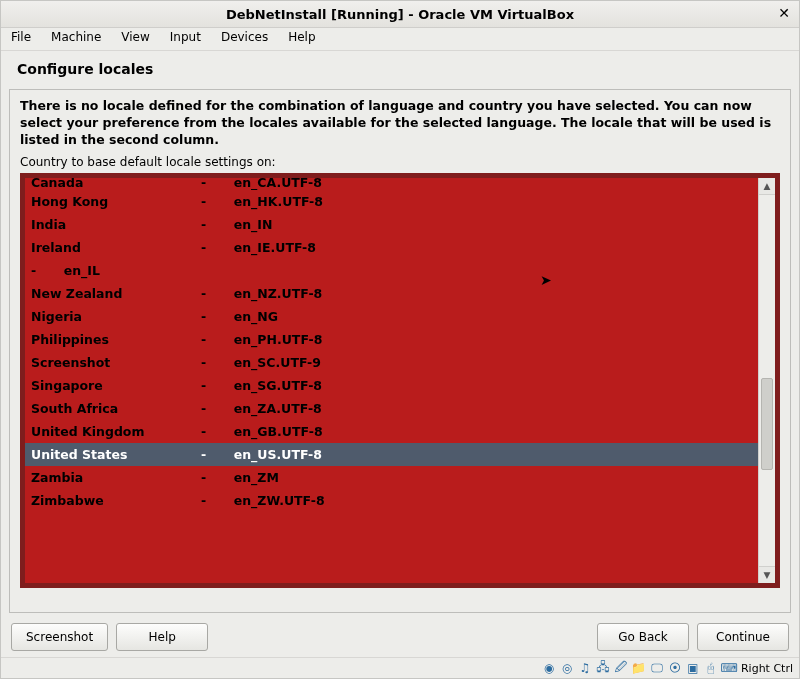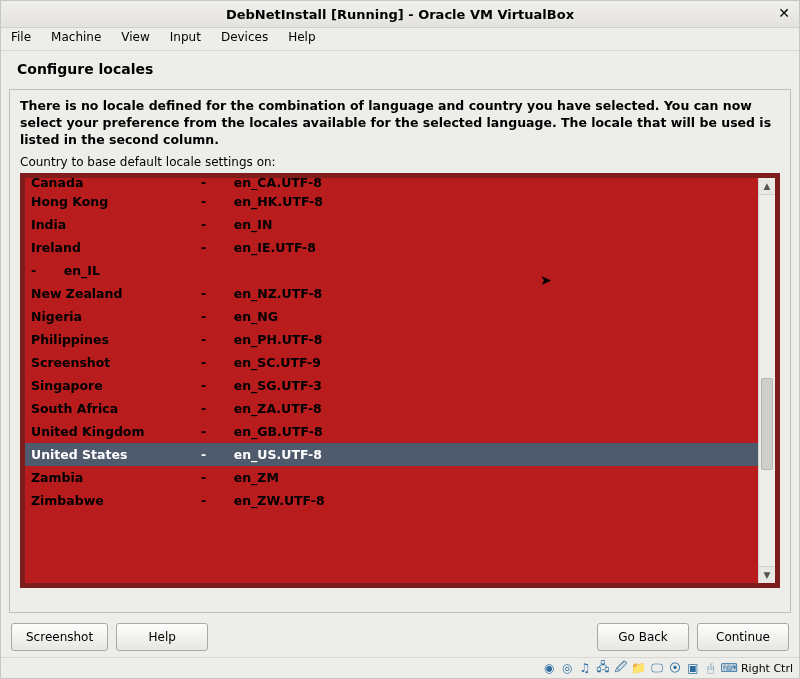--- a/index.html
+++ b/index.html
@@ -232,21 +232,21 @@
         <div class="listbox" id="listbox">
             <div class="listrow" style="height: 12px; overflow: hidden; align-items: flex-end;"><span class="col1">Canada</span><span class="col2">-</span><span class="col3">  en_CA.UTF-8</span></div>
             <div class="listrow"><span class="col1">Hong Kong</span><span class="col2">-</span><span class="col3">  en_HK.UTF-8</span></div>
             <div class="listrow"><span class="col1">India</span><span class="col2">-</span><span class="col3">  en_IN</span></div>
             <div class="listrow"><span class="col1">Ireland</span><span class="col2">-</span><span class="col3">  en_IE.UTF-8</span></div>
             <div class="listrow"><span class="col2">-</span><span class="col3">  en_IL</span></div>
             <div class="listrow"><span class="col1">New Zealand</span><span class="col2">-</span><span class="col3">  en_NZ.UTF-8</span></div>
             <div class="listrow"><span class="col1">Nigeria</span><span class="col2">-</span><span class="col3">  en_NG</span></div>
             <div class="listrow"><span class="col1">Philippines</span><span class="col2">-</span><span class="col3">  en_PH.UTF-8</span></div>
             <div class="listrow"><span class="col1">Screenshot</span><span class="col2">-</span><span class="col3">  en_SC.UTF-9</span></div>
-            <div class="listrow"><span class="col1">Singapore</span><span class="col2">-</span><span class="col3">  en_SG.UTF-3</span></div>
+            <div class="listrow"><span class="col1">Singapore</span><span class="col2">-</span><span class="col3">  en_SG.UTF-8</span></div>
             <div class="listrow"><span class="col1">South Africa</span><span class="col2">-</span><span class="col3">  en_ZA.UTF-8</span></div>
             <div class="listrow"><span class="col1">United Kingdom</span><span class="col2">-</span><span class="col3">  en_GB.UTF-8</span></div>
             <div class="listrow sel"><span class="col1">United States</span><span class="col2">-</span><span class="col3">  en_US.UTF-8</span></div>
             <div class="listrow"><span class="col1">Zambia</span><span class="col2">-</span><span class="col3">  en_ZM</span></div>
             <div class="listrow"><span class="col1">Zimbabwe</span><span class="col2">-</span><span class="col3">  en_ZW.UTF-8</span></div>
           </div>
         <div class="scrollbar">
           <div class="scroll-up">▲</div>
           <div class="scroll-thumb"></div>
           <div class="scroll-down">▼</div>

